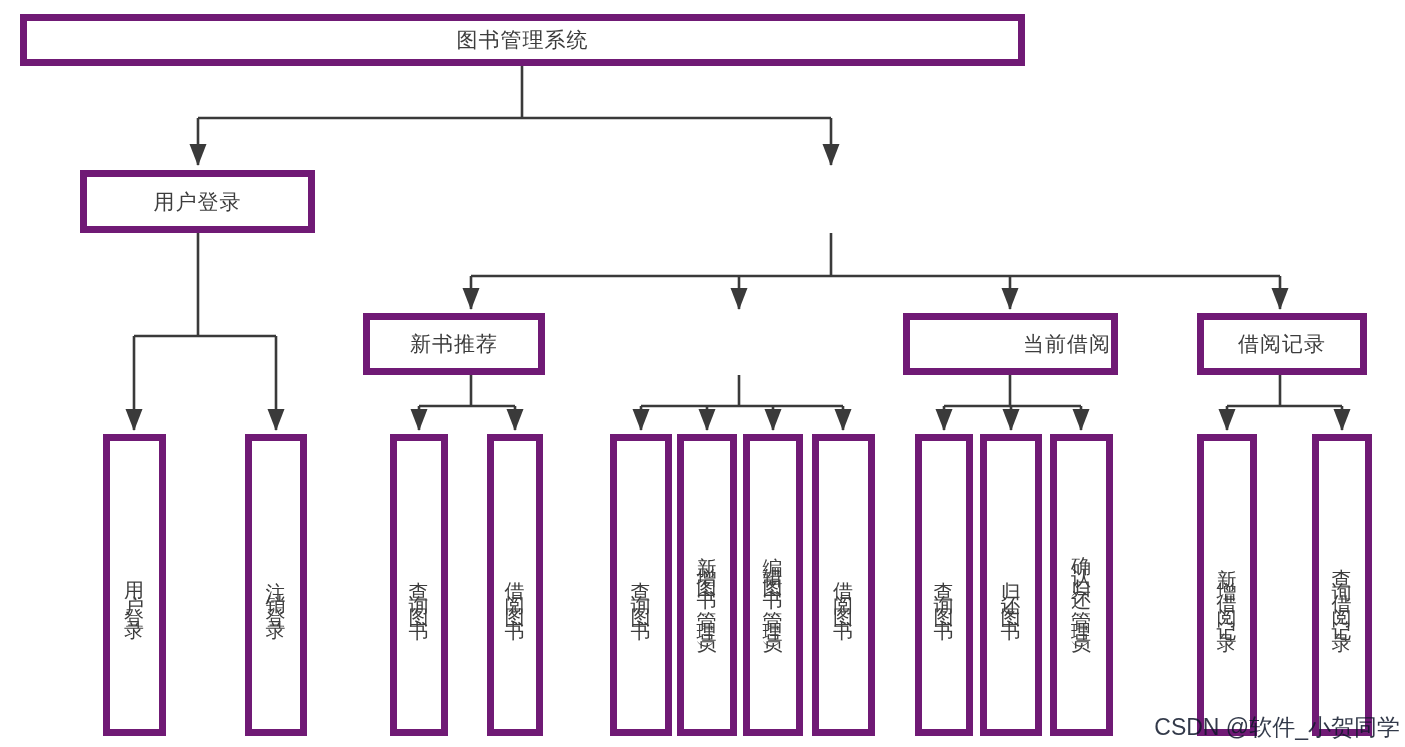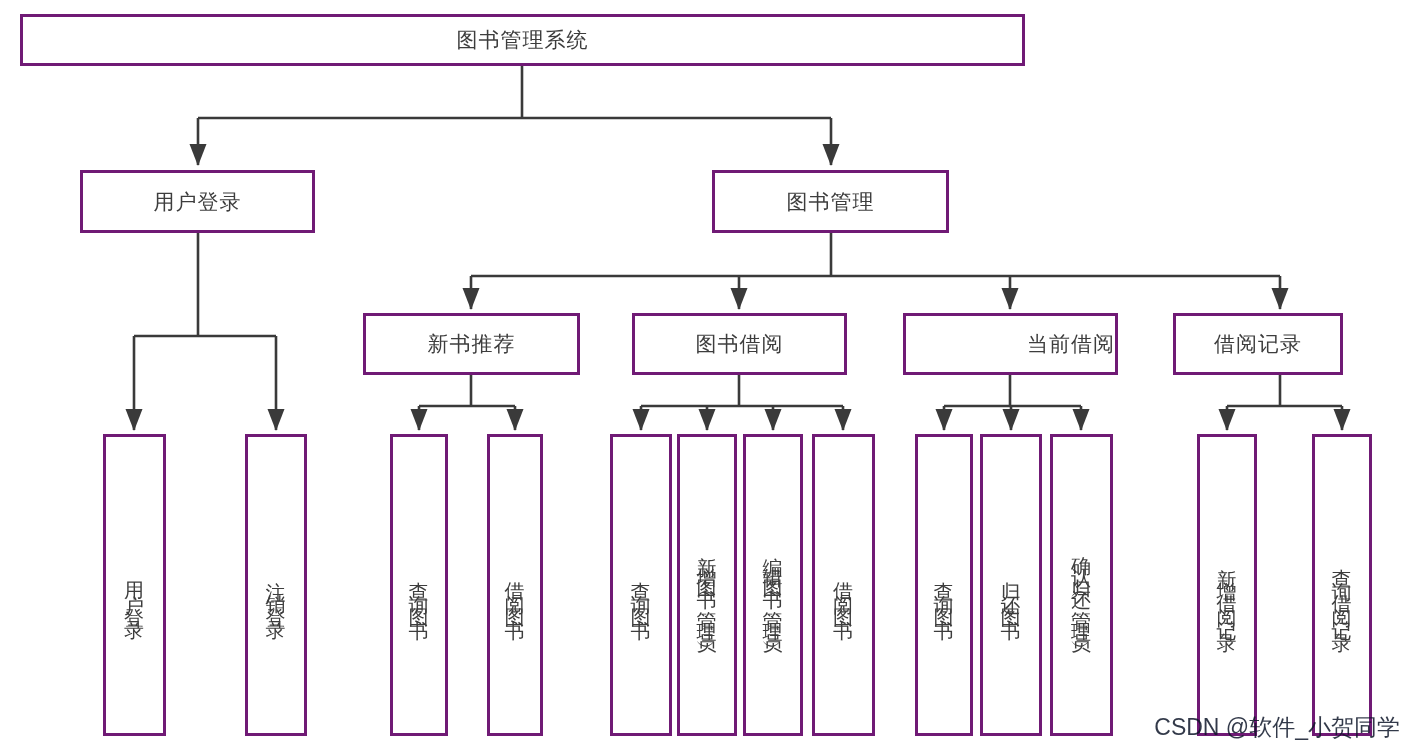--- a/index.html
+++ b/index.html
@@ -18,21 +18,21 @@
   .connectors {
     position: absolute;
     left: 0; top: 0;
     width: 1405px;
     height: 747px;
     z-index: 1;
   }
   .node {
     position: absolute;
     box-sizing: border-box;
-    border: 3px solid #701a75;
+    border: 7px solid #701a75;
     background: #ffffff;
     display: flex;
     align-items: center;
     justify-content: center;
     color: #3d3d3d;
     z-index: 2;
   }
   .node .hlabel {
     font-size: 21px;
     letter-spacing: 1px;
@@ -48,24 +48,24 @@
     white-space: pre;
   }
   .leaf.long .vlabel {
     letter-spacing: 11px;
     margin-bottom: -11px;
   }
   
   .n-root   { left: 20px;   top: 14px;  width: 1005px; height: 52px; }
   .n-login  { left: 80px;   top: 170px; width: 235px;  height: 63px; }
   .n-mgmt   { left: 712px;  top: 170px; width: 237px;  height: 63px; }
-  .n-nbr    { left: 363px;  top: 313px; width: 217px;  height: 62px; }
+  .n-nbr    { left: 363px;  top: 313px; width: 182px;  height: 62px; }
   .n-bb     { left: 632px;  top: 313px; width: 215px;  height: 62px; }
   .n-cb     { left: 903px;  top: 313px; width: 215px;  height: 62px; justify-content: flex-end; }
-  .n-br     { left: 1173px; top: 313px; width: 170px;  height: 62px; }
+  .n-br     { left: 1197px; top: 313px; width: 170px;  height: 62px; }
   .leaf     { top: 434px; height: 302px; }
   .l-1  { left: 103px;  width: 63px; }
   .l-2  { left: 245px;  width: 62px; }
   .l-3  { left: 390px;  width: 58px; }
   .l-4  { left: 487px;  width: 56px; }
   .l-5  { left: 610px;  width: 62px; }
   .l-6  { left: 677px;  width: 60px; }
   .l-7  { left: 743px;  width: 60px; }
   .l-8  { left: 812px;  width: 63px; }
   .l-9  { left: 915px;  width: 58px; }
@@ -139,30 +139,24 @@
     </g>
   </svg>
 
   <div class="node n-root">
     <span class="hlabel">图书管理系统</span>
   </div>
 
   <div class="node n-login">
     <span class="hlabel">用户登录</span>
   </div>
-  <div class="node n-mgmt">
-    <span class="hlabel">图书管理</span>
-  </div>
 
   <div class="node n-nbr">
     <span class="hlabel">新书推荐</span>
   </div>
-  <div class="node n-bb">
-    <span class="hlabel">图书借阅</span>
-  </div>
   <div class="node n-cb">
     <span class="hlabel">当前借阅</span>
   </div>
   <div class="node n-br">
     <span class="hlabel">借阅记录</span>
   </div>
 
   <div class="node leaf l-1">
     <span class="vlabel">用户登录</span>
   </div>

